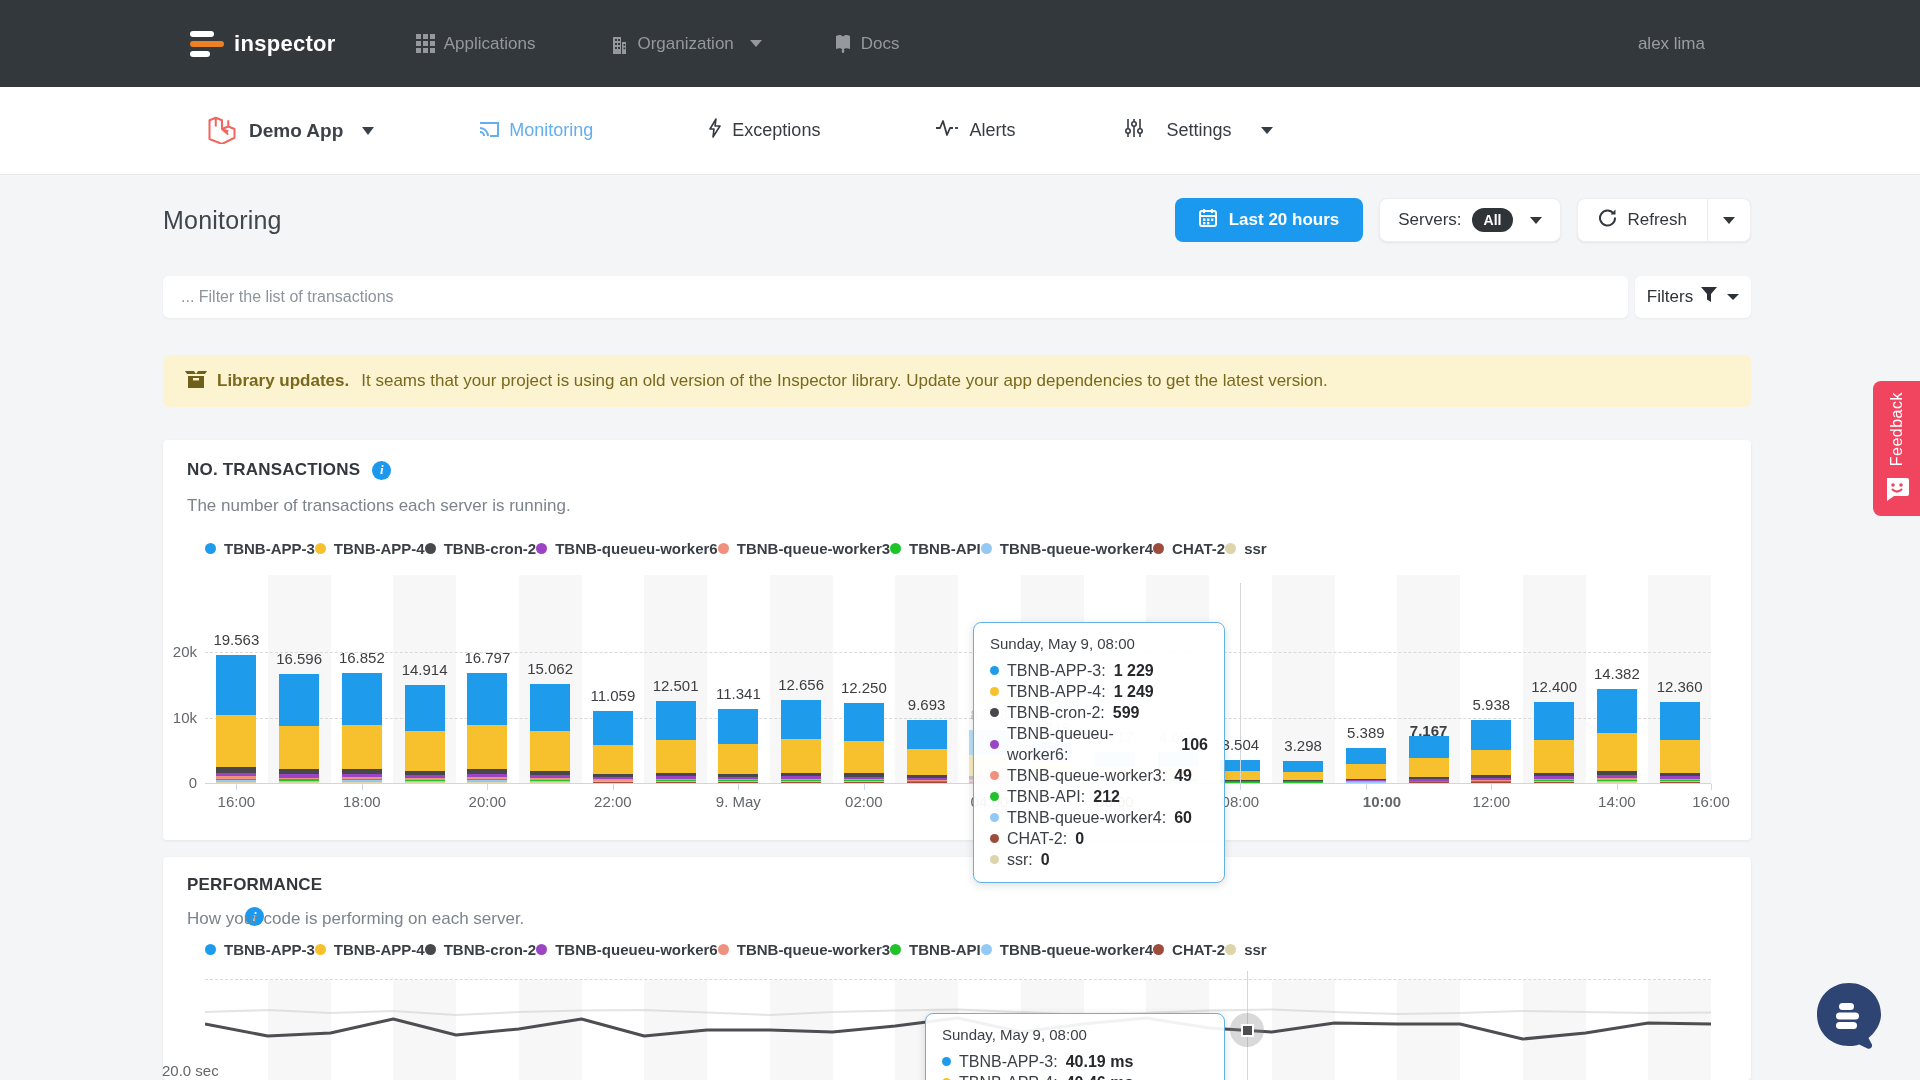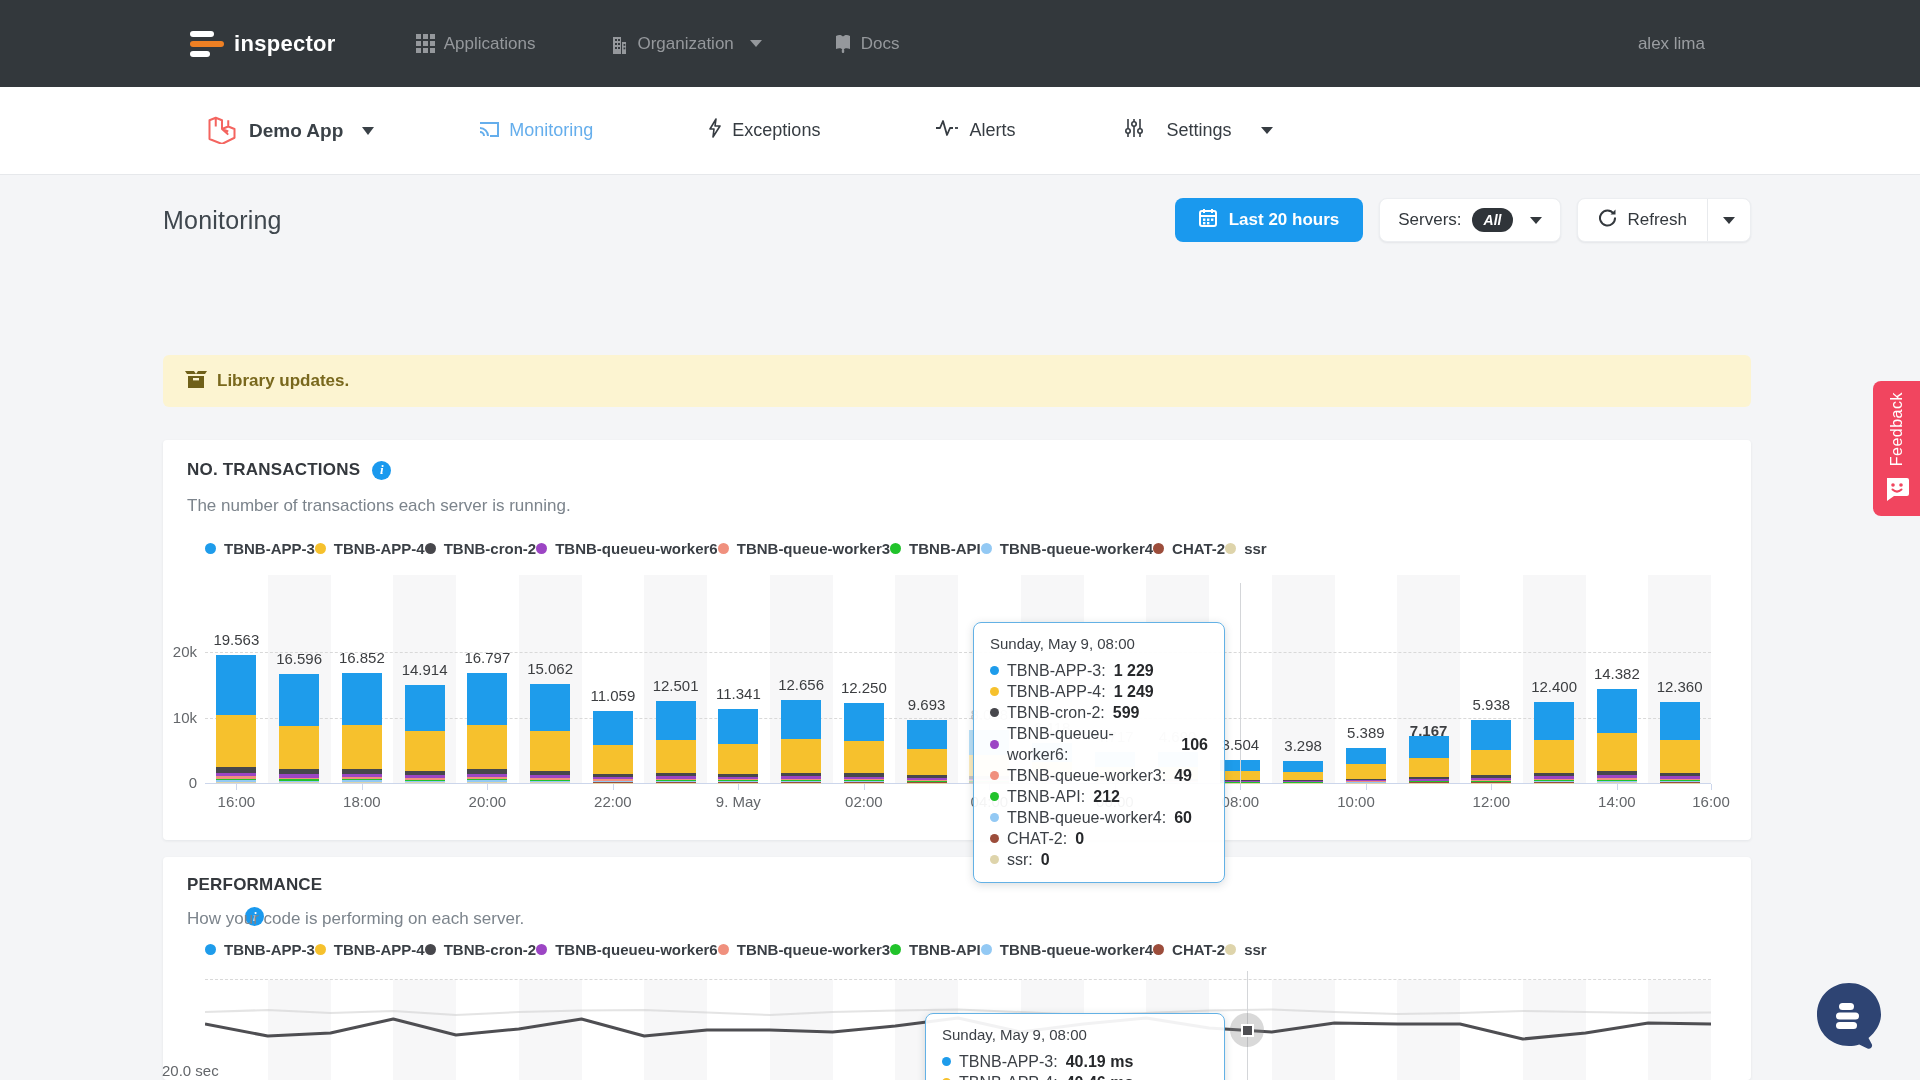--- a/index.html
+++ b/index.html
@@ -42,21 +42,21 @@
   .toolbar { position:absolute; left:163px; top:198px; width:1588px; height:44px;
     display:flex; align-items:center; }
   .page-title { font-size:25px; color:#3f474e; letter-spacing:.2px; }
   .toolbar-right { margin-left:auto; display:flex; align-items:center; gap:16px; }
   .btn { height:44px; display:flex; align-items:center; border-radius:8px; cursor:pointer;
     font-size:17px; }
   .btn-primary { background:#1a99ee; color:#fff; font-weight:bold; padding:0 24px; gap:12px; }
   .btn-white { background:#fff; color:#33383d; padding:0 18px; gap:10px;
     box-shadow:0 1px 2px rgba(40,50,60,.08); border:1px solid #eceef1; }
   .pill { background:#2f3439; color:#fff; font-size:14px; font-weight:bold;
-    padding:4px 12px; border-radius:12px;font-style:italic; }
+    padding:4px 12px; border-radius:12px; }
   .btn-split { display:flex; align-items:stretch; background:#fff; border-radius:8px;
     border:1px solid #eceef1; box-shadow:0 1px 2px rgba(40,50,60,.08); overflow:hidden; }
   .btn-split .seg { display:flex; align-items:center; gap:10px; padding:0 20px; height:42px;
     font-size:17px; color:#33383d; cursor:pointer; }
   .btn-split .seg + .seg { border-left:1px solid #e8eaed; padding:0 15px; }
   
   .filter-row { position:absolute; left:163px; top:276px; width:1588px; height:42px; display:flex; gap:7px; }
   .filter-input { flex:1; height:42px; border:none; outline:none; border-radius:6px; background:#fff;
     box-shadow:0 1px 2px rgba(40,50,60,.06); padding:0 18px; font-size:16px; color:#44494e;
     font-family:"Liberation Sans", sans-serif; }
@@ -270,32 +270,45 @@
           </span>
           <span>Refresh</span>
         </div>
         <div class="seg">
           <span class="caret" style="color:#33383d; margin-left:0;"></span>
         </div>
       </div>
     </div>
   </div>
 
+  <div class="filter-row">
+    <input class="filter-input" type="text" placeholder="... Filter the list of transactions" style="">
+    <div class="filters-btn">
+      <span>Filters</span>
+      <span>
+        <svg width="16" height="15" viewBox="0 0 16 15">
+            <path fill="#2b3036" d="M0 0h16l-6 7v8l-4-2.5V7z"></path>
+          </svg>
+      </span>
+      <span class="caret" style="color:#2b3036"></span>
+    </div>
+  </div>
 
   <div class="alert">
     <span>
       <svg width="22" height="20" viewBox="0 0 22 20">
           <g fill="#6f6019">
             <path d="M3 7h16v12H3z"></path>
             <path d="M0 2h9l2 3H2z M22 2h-9l-2 3h9z"></path>
             <rect x="8" y="9" width="6" height="2.4" fill="#fcf4d1"></rect>
           </g>
         </svg>
     </span>
     <b>Library updates.</b>
+    <span>It seams that your project is using an old version of the Inspector library. Update your app dependencies to get the latest version.</span>
   </div>
 
   <div class="card card1">
     <div class="card-title" style="top:20px;">
       <span class="t">NO. TRANSACTIONS</span>
       <span class="info-dot">i</span>
     </div>
     <div class="card-sub" style="top:56px;">The number of transactions each server is running.</div>
     <div class="legend" style="top:100px;" id="legend1">
         <div class="legend-item">
@@ -656,21 +669,21 @@
         <div class="xlabel" style="left: 488.375px;">9. May</div>
         <div class="xtick" style="left: 533.375px;"></div>
         <div class="xlabel" style="left: 613.875px;">02:00</div>
         <div class="xtick" style="left: 658.875px;"></div>
         <div class="xlabel" style="left: 739.375px;">04:00</div>
         <div class="xtick" style="left: 784.375px;"></div>
         <div class="xlabel" style="left: 864.875px;">06:00</div>
         <div class="xtick" style="left: 909.875px;"></div>
         <div class="xlabel" style="left: 990.375px;">08:00</div>
         <div class="xtick" style="left: 1035.38px;"></div>
-        <div class="xlabel" style="left: 1106px;">10:00</div>
+        <div class="xlabel" style="left: 1132px; font-weight: bold;">10:00</div>
         <div class="xtick" style="left: 1160.88px;"></div>
         <div class="xlabel" style="left: 1241.38px;">12:00</div>
         <div class="xtick" style="left: 1286.38px;"></div>
         <div class="xlabel" style="left: 1366.88px;">14:00</div>
         <div class="xtick" style="left: 1411.88px;"></div>
         <div class="xlabel" style="left: 1461px;">16:00</div>
         <div class="xtick" style="left: 1506px;"></div>
         <div class="tooltip" style="left: 768px; top: 47px; width: 252px;">
           <div class="tt-title">Sunday, May 9, 08:00</div>
           <div class="tt-row">

